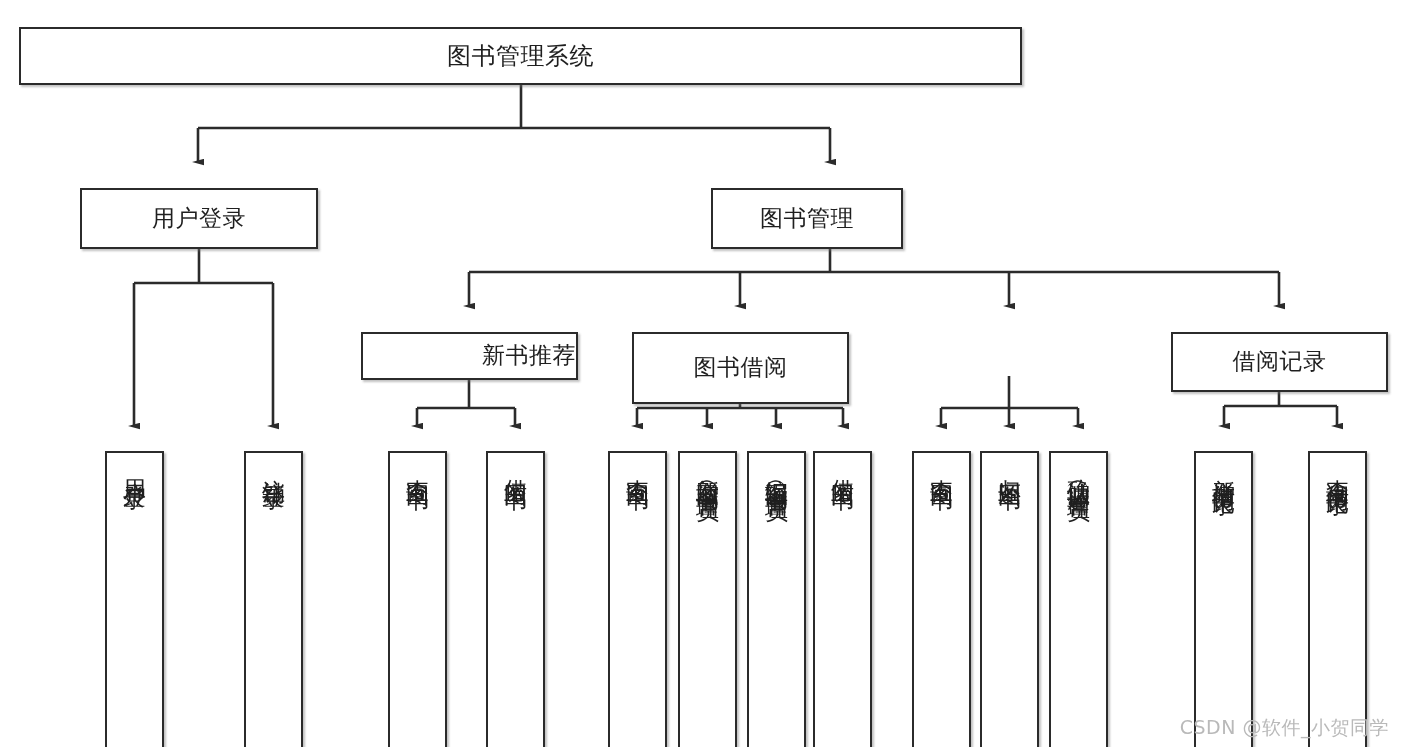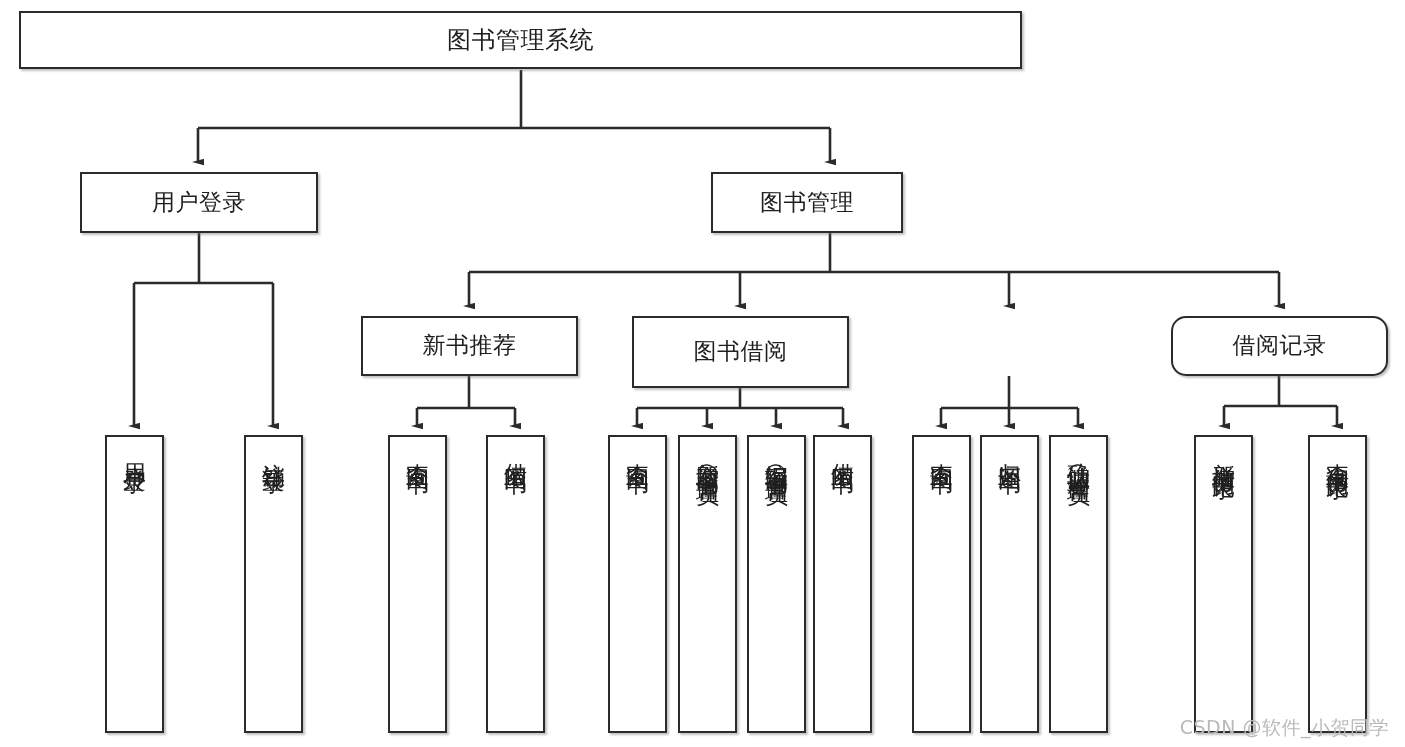--- a/index.html
+++ b/index.html
@@ -30,20 +30,21 @@
   .node {
     position: absolute;
     box-sizing: border-box;
     background: #ffffff;
     border: 2px solid #2b2b2b;
     box-shadow: 2px 2px 2px rgba(120,120,120,0.45);
     display: flex;
     align-items: center;
     justify-content: center;
     z-index: 2;
+    margin-top: 16px;
   }
   .node .lbl {
     color: #1f1f1f;
     letter-spacing: 0.5px;
     line-height: 1.18;
     text-align: center;
     white-space: nowrap;
   }
   .node.horiz .lbl {
     font-size: 23px;
@@ -133,27 +134,27 @@
     <span class="lbl">图书管理系统</span>
   </div>
 
   <div class="node horiz" style="left:80px; top:172px; width:238px; height:61px;">
     <span class="lbl">用户登录</span>
   </div>
   <div class="node horiz" style="left:711px; top:172px; width:192px; height:61px;">
     <span class="lbl">图书管理</span>
   </div>
 
-  <div class="node horiz" style="left:361px; top:316px; width:217px; height:60px;">
+  <div class="node horiz" style="left:361px; top:316px; width:217px; height:48px;justify-content:flex-end;">
     <span class="lbl">新书推荐</span>
   </div>
   <div class="node horiz" style="left:632px; top:316px; width:217px; height:72px;">
     <span class="lbl">图书借阅</span>
   </div>
-  <div class="node horiz" style="left:1171px; top:316px; width:217px; height:60px;border-radius:15px;">
+  <div class="node horiz" style="left:1171px; top:316px; width:217px; height:60px;">
     <span class="lbl">借阅记录</span>
   </div>
 
   <div class="node vert" style="left:105px; top:435px; width:59px; height:298px;">
     <span class="lbl">用户登录</span>
   </div>
   <div class="node vert" style="left:244px; top:435px; width:59px; height:298px;">
     <span class="lbl">注销登录</span>
   </div>
 

